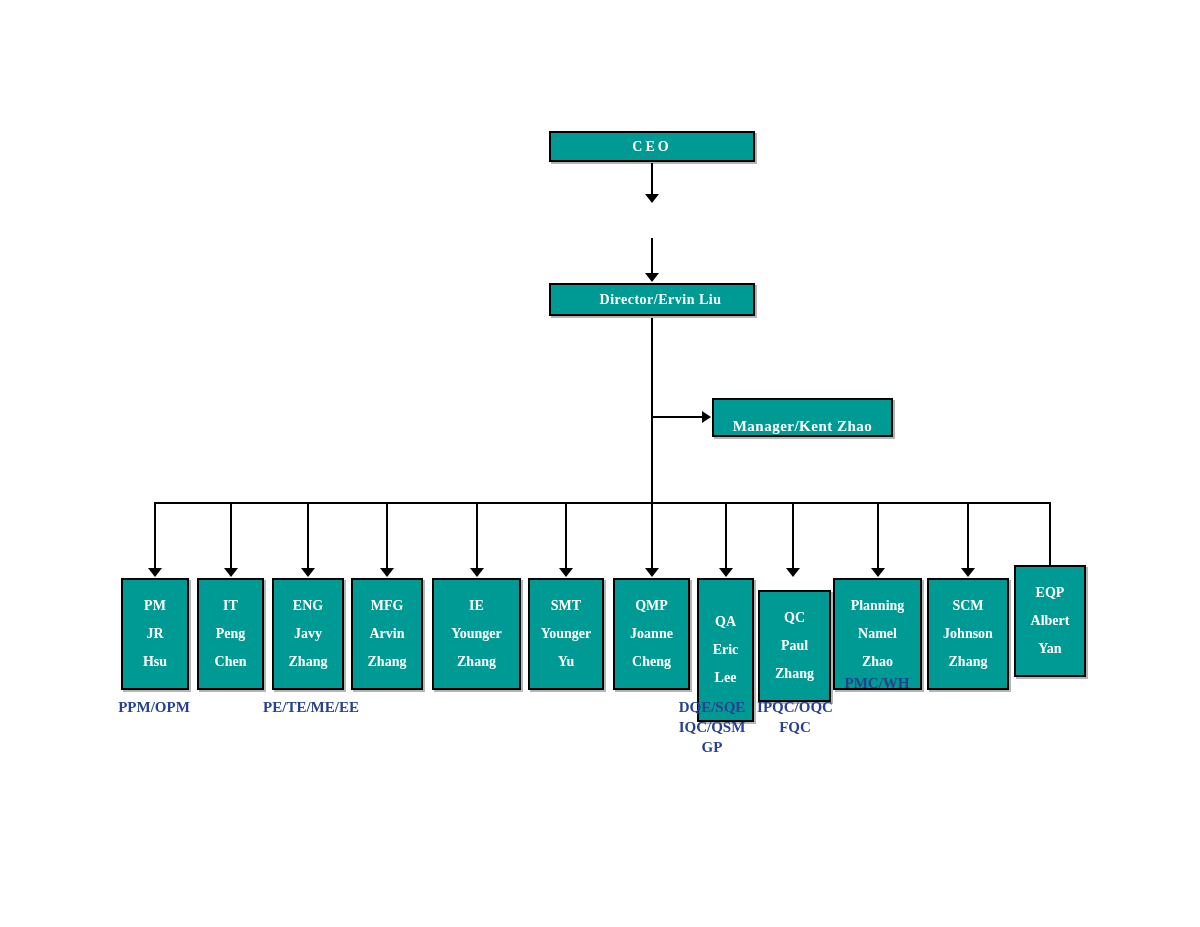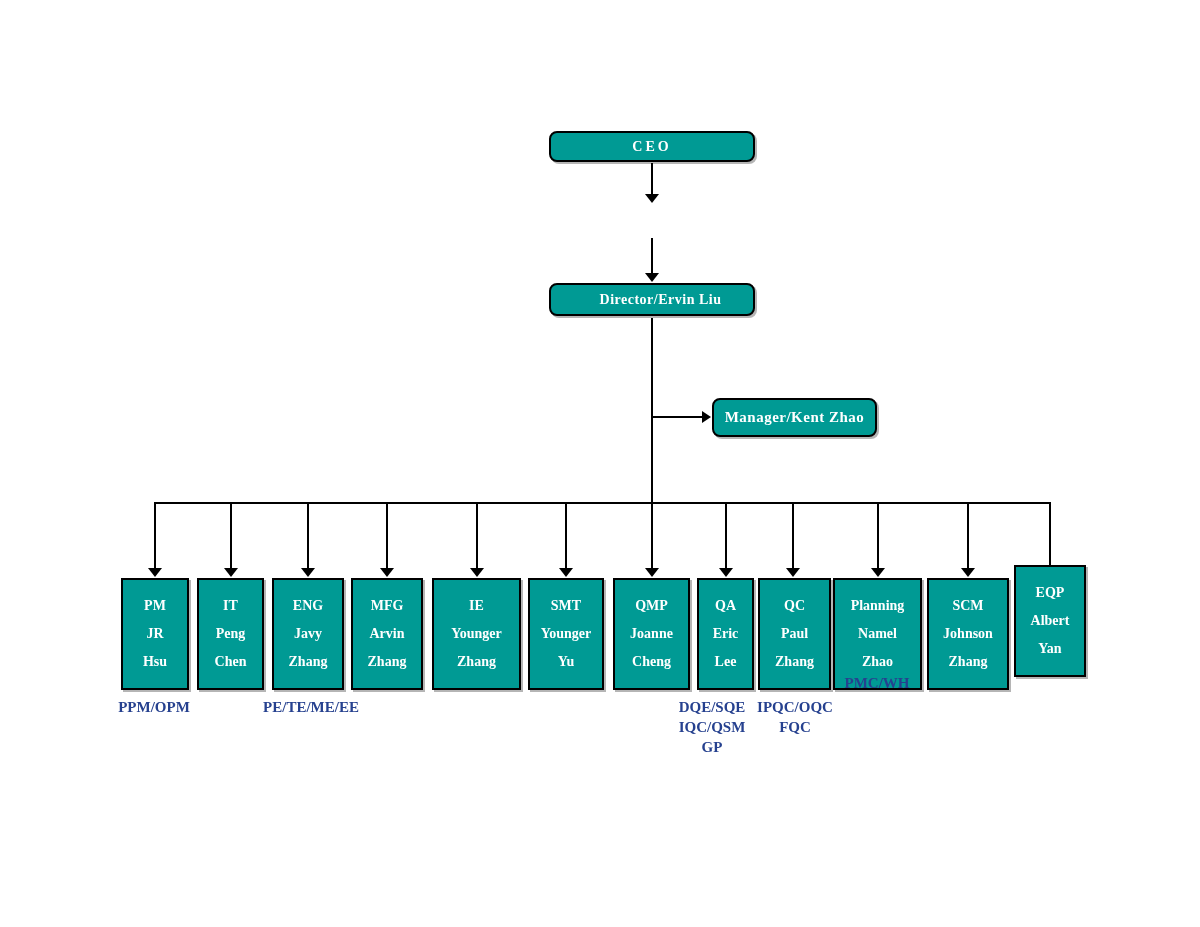--- a/index.html
+++ b/index.html
@@ -18,21 +18,21 @@
     position: absolute;
     background: var(--box-fill, #009a94);
     border: 2px solid var(--box-border, #000000);
     box-shadow: 2px 2px 0 rgba(150,150,150,0.7);
     color: var(--box-text, #ffffff);
     font-weight: bold;
     display: flex; align-items: center; justify-content: center;
     box-sizing: border-box;
     text-align: center;
   }
-  .node.top-node { font-size: 14px; letter-spacing: 0.5px; border-radius: 8px; }
+  .node.top-node { font-size: 14px; letter-spacing: 0.5px; }
   .node.dept {
     flex-direction: column;
     font-size: 14px;
     line-height: 28px;
   }
   .vline { position: absolute; width: 2px; background: var(--line, #000000); }
   .hline { position: absolute; height: 2px; background: var(--line, #000000); }
   .arrow-down {
     position: absolute; width: 0; height: 0;
     border-left: 7px solid transparent;
@@ -63,21 +63,21 @@
 
   <div class="node top-node" style="left:549px; top:131px; width:206px; height:31px; letter-spacing:3px;">
     <span>CEO</span>
   </div>
 
 
   <div class="node top-node" style="left:549px; top:283px; width:206px; height:33px;padding-left:17px;">
     <span>Director/Ervin Liu</span>
   </div>
 
-  <div class="node top-node" style="left:712px; top:398px; width:165px; height:39px; font-size:15px;">
+  <div class="node top-node" style="left:712px; top:398px; width:181px; height:39px; font-size:15px;align-items:flex-end;">
     <span>Manager/Kent Zhao</span>
   </div>
 
   <div class="vline" style="left:651px; top:163px; height:32px;"></div>
   <div class="arrow-down" style="left:645px; top:194px;"></div>
 
   <div class="vline" style="left:651px; top:238px; height:36px;"></div>
   <div class="arrow-down" style="left:645px; top:273px;"></div>
 
   <div class="vline" style="left:651px; top:318px; height:250px;"></div>
@@ -131,28 +131,28 @@
     </div>
     <div class="vline" style="left: 650.5px; top: 504px; height: 64px;"></div>
     <div class="arrow-down" style="left: 644.5px; top: 568px;"></div>
     <div class="node dept" style="left: 613px; top: 578px; width: 77px; height: 112px;">
       <div>QMP</div>
       <div>Joanne</div>
       <div>Cheng</div>
     </div>
     <div class="vline" style="left: 724.5px; top: 504px; height: 64px;"></div>
     <div class="arrow-down" style="left: 718.5px; top: 568px;"></div>
-    <div class="node dept" style="left: 697px; top: 578px; width: 57px; height: 112px;">
+    <div class="node dept" style="left: 697px; top: 578px; width: 57px; height: 144px;">
       <div>QA</div>
       <div>Eric</div>
       <div>Lee</div>
     </div>
     <div class="vline" style="left: 791.5px; top: 504px; height: 64px;"></div>
     <div class="arrow-down" style="left: 785.5px; top: 568px;"></div>
-    <div class="node dept" style="left: 758px; top: 578px; width: 73px; height: 112px;">
+    <div class="node dept" style="left: 758px; top: 590px; width: 73px; height: 112px;">
       <div>QC</div>
       <div>Paul</div>
       <div>Zhang</div>
     </div>
     <div class="vline" style="left: 876.5px; top: 504px; height: 64px;"></div>
     <div class="arrow-down" style="left: 870.5px; top: 568px;"></div>
     <div class="node dept" style="left: 833px; top: 578px; width: 89px; height: 112px;">
       <div>Planning</div>
       <div>Namel</div>
       <div>Zhao</div>

